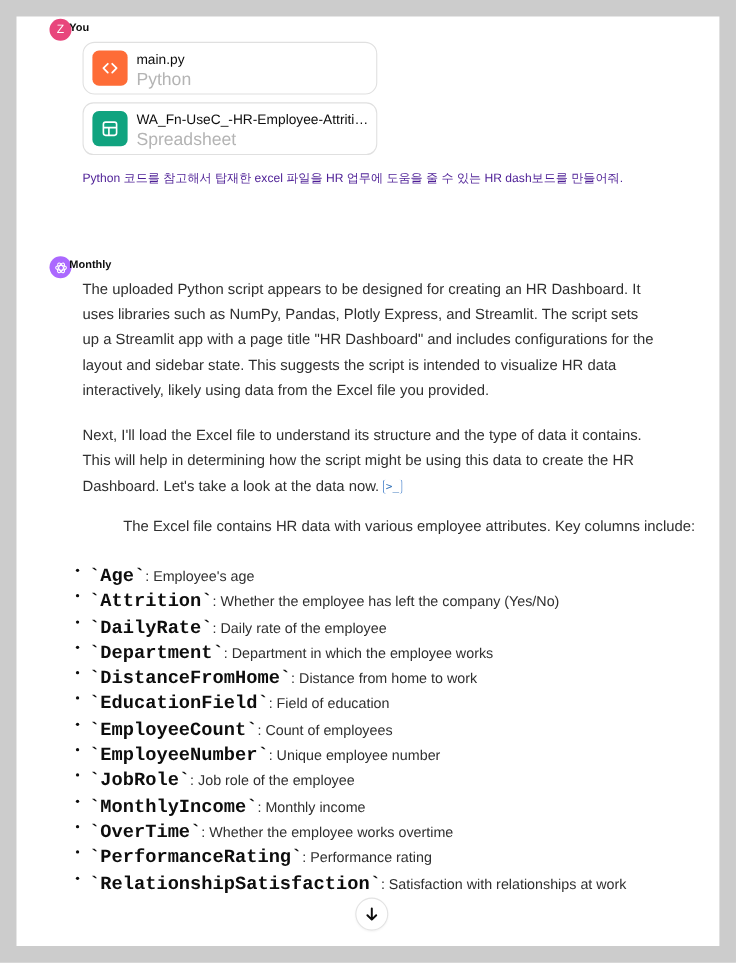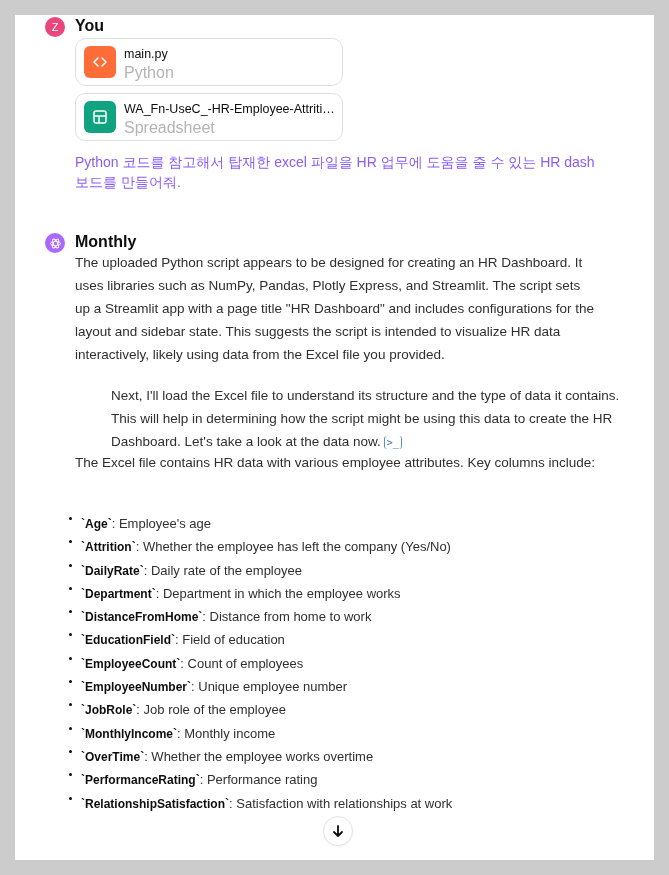--- a/index.html
+++ b/index.html
@@ -45,24 +45,24 @@
       left: 30px;
       top: 2px;
     }
     .avatar.gpt {
       background: #ab68ff;
       left: 30px;
       top: 2px;
     }
     .author {
       position: absolute;
-      left: 60px;
+      left: 48px;
       top: 2px;
       font-weight: bold;
-      font-size: 16px;
+      font-size: 10px;
       line-height: 18px;
       text-align: center;
     }
     .file-card {
       position: absolute;
       left: 60px;
       width: 266px;
       height: 46px;
       border: 1px solid #e0e0e0;
       border-radius: 10px;
@@ -97,23 +97,23 @@
       left: 48px;
       top: 25px;
       font-size: 16px;
       color: #b4b4b4;
     }
     .user-text {
       position: absolute;
       left: 60px;
       top: 137px;
       width: 520px;
-      font-size: 14px;
+      font-size: 11px;
       line-height: 20px;
-      color: #8b5cf6;
+      color: #4c1d95;
     }
     .para {
       position: absolute;
       left: 60px;
       width: 520px;
       font-size: 13.5px;
       line-height: 23px;
       color: #2f2f2f;
     }
     .code-ref {
@@ -152,23 +152,23 @@
       content: "";
       position: absolute;
       left: 4px;
       top: 5px;
       width: 3px;
       height: 3px;
       background: #0d0d0d;
       border-radius: 50%;
     }
     .bullets code {
-      font-family: Liberation Sans, sans-serif;
+      font-family: Liberation Mono, monospace;
       font-weight: bold;
-      font-size: 12px;
+      font-size: 17px;
       color: #0d0d0d;
     }
     .scroll-down {
       position: absolute;
       left: 308px;
       top: 801px;
       width: 28px;
       height: 28px;
       border-radius: 50%;
       border: 1px solid #e3e3e3;
@@ -223,25 +223,25 @@
             <ellipse cx="8" cy="8" rx="6" ry="2.6" transform="rotate(60 8 8)"></ellipse>
             <ellipse cx="8" cy="8" rx="6" ry="2.6" transform="rotate(120 8 8)"></ellipse>
           </g>
         </svg>
     </div>
     <div class="author">Monthly</div>
   </div>
 
   <div class="para" style="top:236px;">The uploaded Python script appears to be designed for creating an HR Dashboard. It uses libraries such as NumPy, Pandas, Plotly Express, and Streamlit. The script sets up a Streamlit app with a page title "HR Dashboard" and includes configurations for the layout and sidebar state. This suggests the script is intended to visualize HR data interactively, likely using data from the Excel file you provided.</div>
 
-  <div class="para" style="top:369px;margin-left:36px;">
+  <div class="para" style="top:369px;">
     <span>Next, I'll load the Excel file to understand its structure and the type of data it contains. This will help in determining how the script might be using this data to create the HR Dashboard. Let's take a look at the data now.</span><span class="code-ref">&gt;_</span>
   </div>
 
-  <div class="para" style="top:436px;">The Excel file contains HR data with various employee attributes. Key columns include:</div>
+  <div class="para" style="top:452px;margin-left:37px;">The Excel file contains HR data with various employee attributes. Key columns include:</div>
 
   <ul class="bullets">
     <li><code>`Age`</code><span>: Employee's age</span></li>
     <li><code>`Attrition`</code><span>: Whether the employee has left the company (Yes/No)</span></li>
     <li><code>`DailyRate`</code><span>: Daily rate of the employee</span></li>
     <li><code>`Department`</code><span>: Department in which the employee works</span></li>
     <li><code>`DistanceFromHome`</code><span>: Distance from home to work</span></li>
     <li><code>`EducationField`</code><span>: Field of education</span></li>
     <li><code>`EmployeeCount`</code><span>: Count of employees</span></li>
     <li><code>`EmployeeNumber`</code><span>: Unique employee number</span></li>

